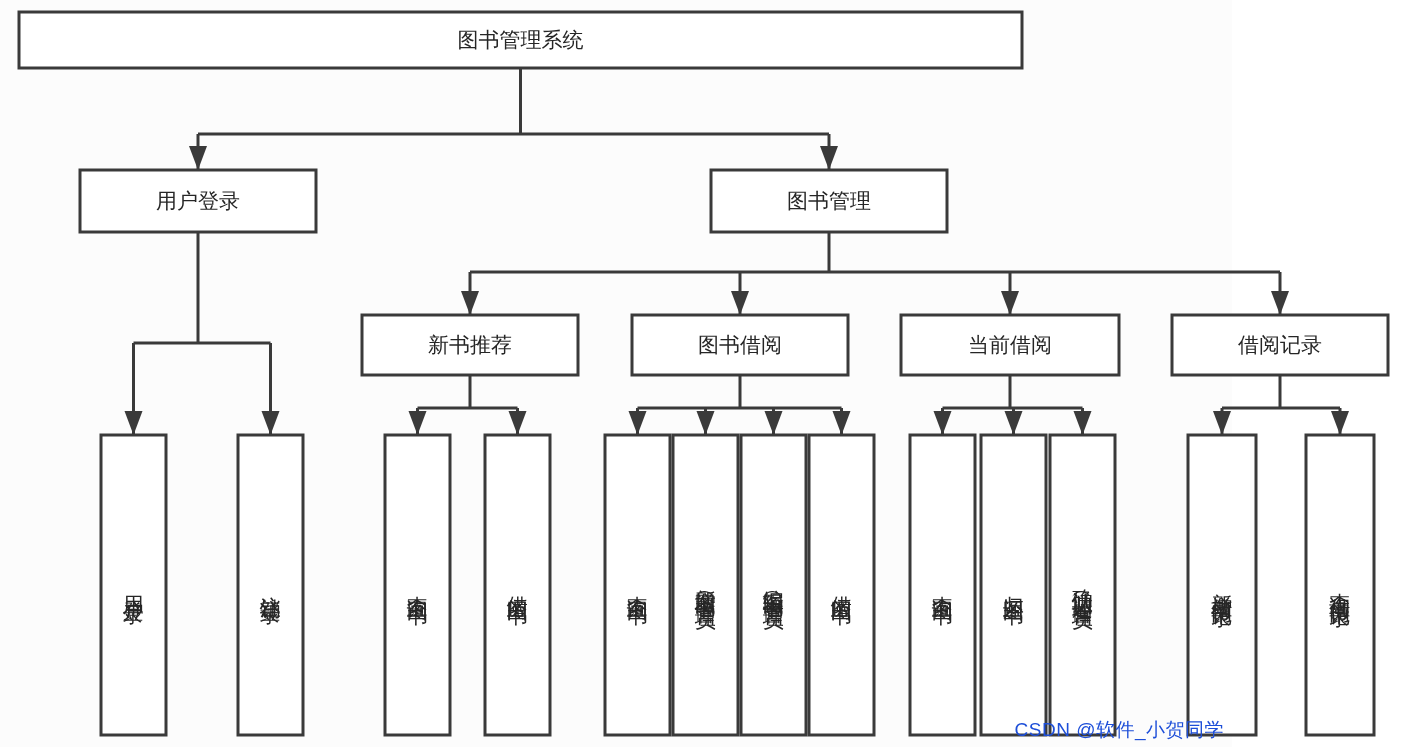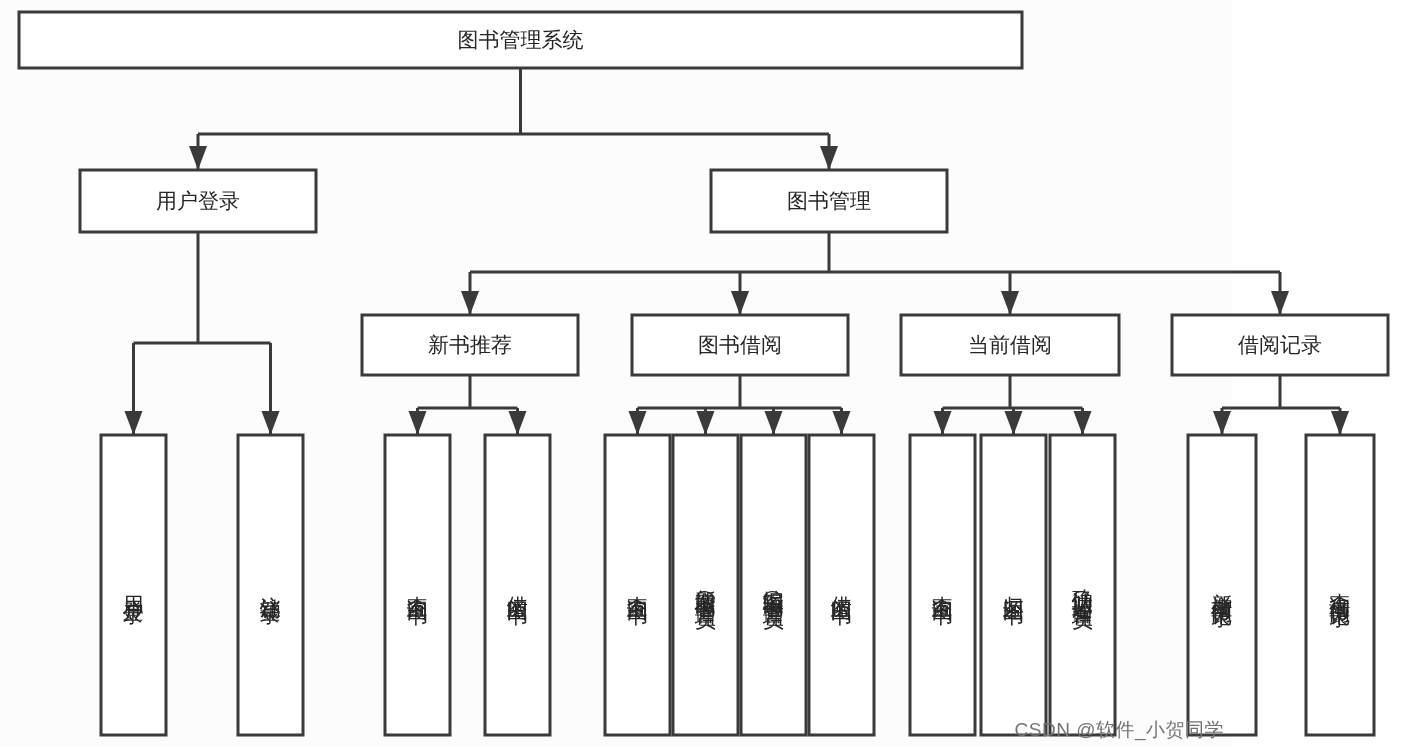--- a/index.html
+++ b/index.html
@@ -63,21 +63,21 @@
     justify-content: center;
     white-space: nowrap;
     pointer-events: none;
   }
   .watermark {
     position: absolute;
     right: 8px;
     bottom: 4px;
     font-family: "Liberation Sans", sans-serif;
     font-size: 19px;
-    color: #737373;
+    color: #1d4ed8;
     white-space: nowrap;
     letter-spacing: 0.5px;
   }
 </style>
 </head>
 <body>
 
 <div id="diagram-root">
 
   <svg id="flow" viewBox="0 0 1405 747">

